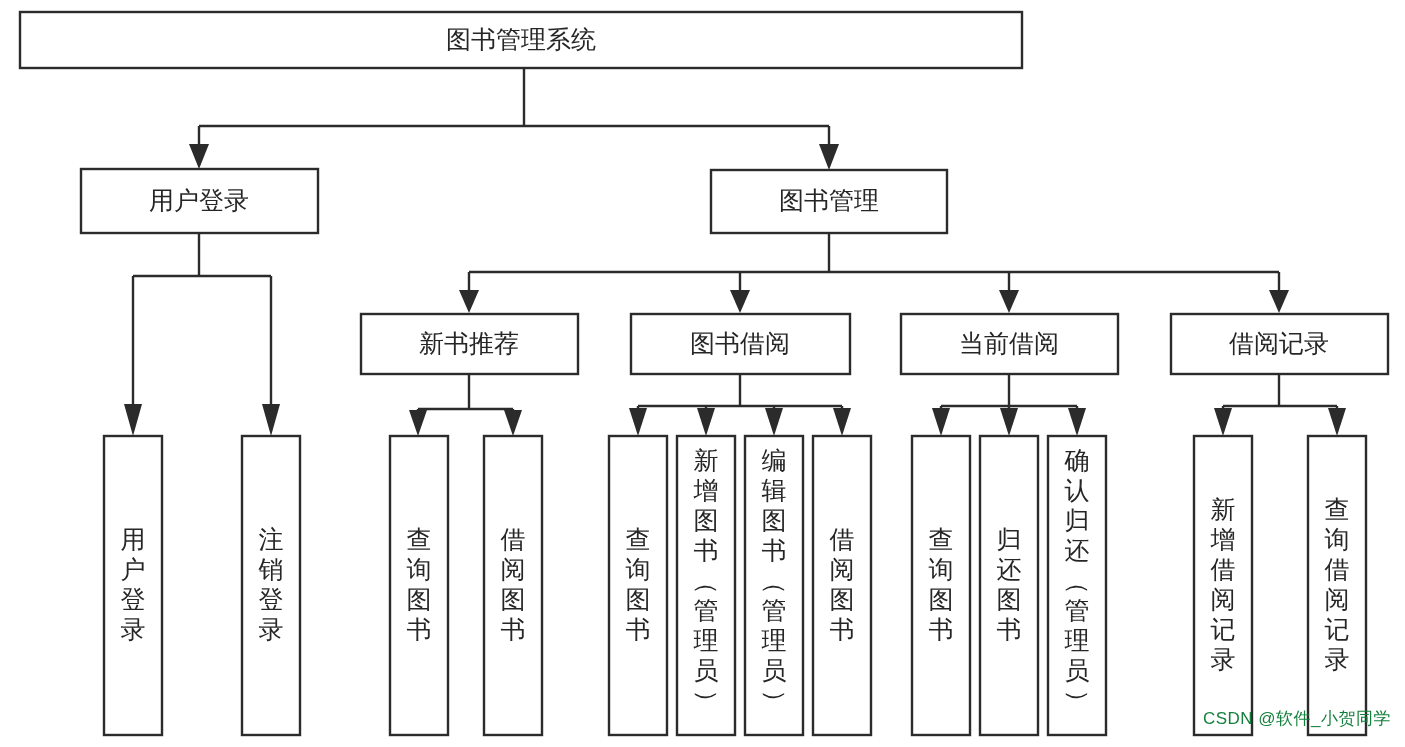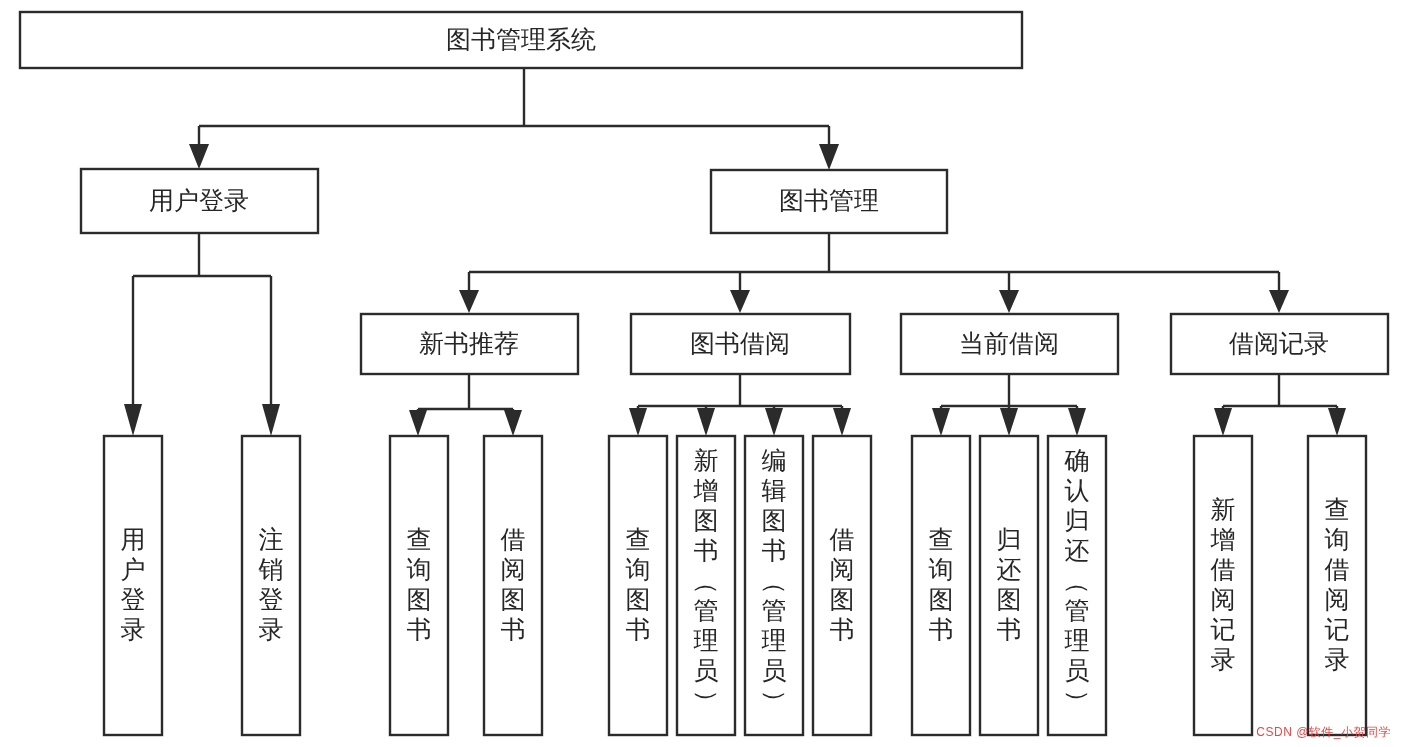--- a/index.html
+++ b/index.html
@@ -53,23 +53,23 @@
   .vchar {
     font-size: 25px;
     fill: #262626;
     text-anchor: middle;
     dominant-baseline: middle;
     font-family: "Liberation Sans", "DejaVu Sans", sans-serif;
   }
   .watermark {
     position: absolute;
     right: 14px;
-    bottom: 6px;
-    font-size: 12px;
-    color: #ef4444;
+    bottom: 17px;
+    font-size: 17px;
+    color: #15803d;
     font-family: "Liberation Sans", "DejaVu Sans", sans-serif;
     white-space: nowrap;
     letter-spacing: 0.5px;
     user-select: none;
   }
 </style>
 </head>
 <body>
 
 <div id="diagram-root">

